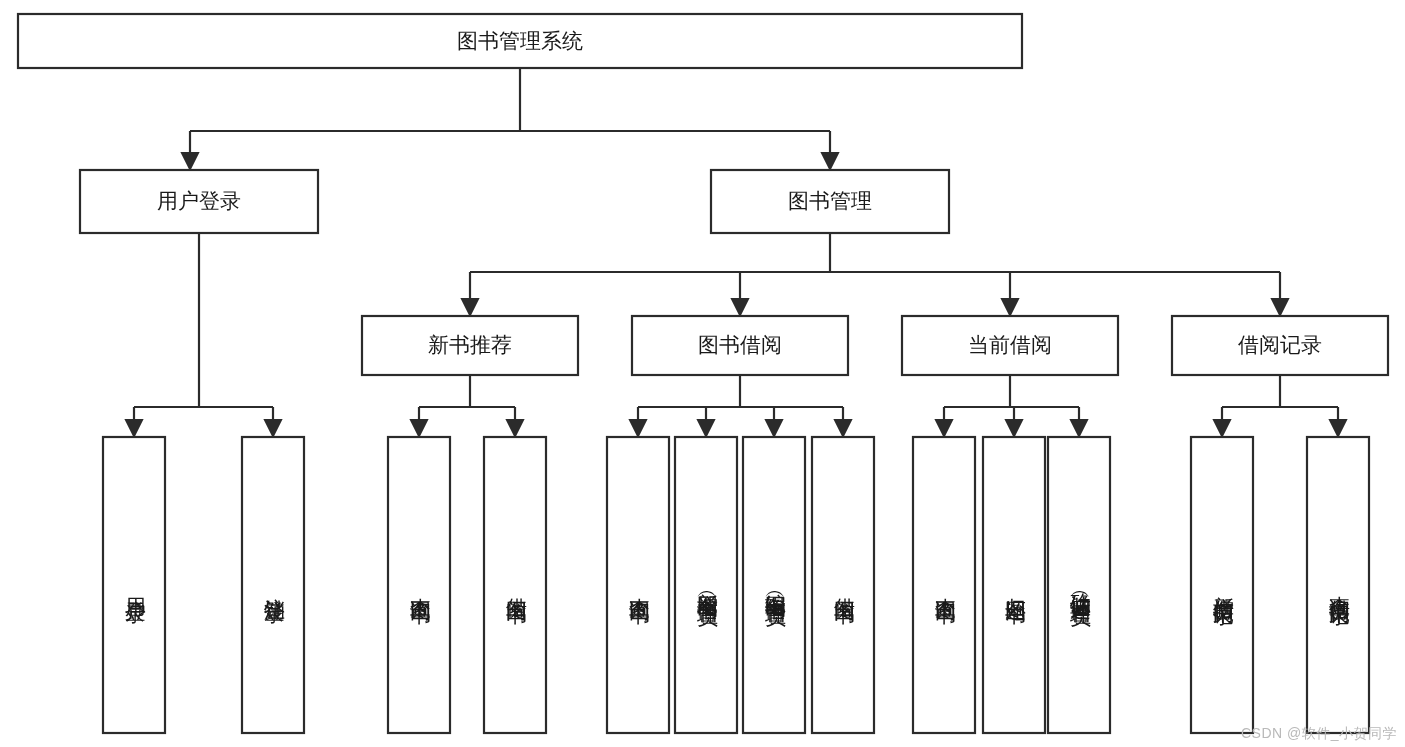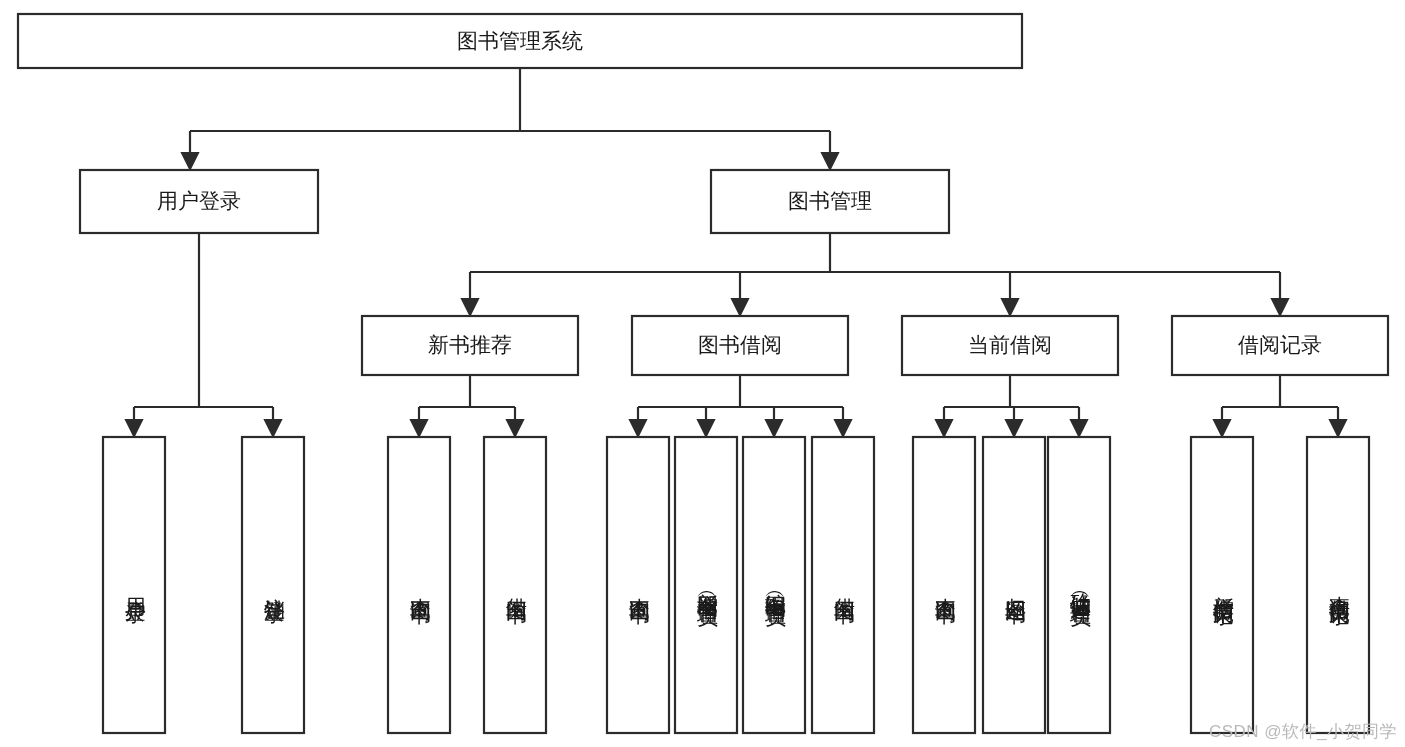--- a/index.html
+++ b/index.html
@@ -42,21 +42,21 @@
   .edge {
     stroke: #2b2b2b;
     stroke-width: 2.2;
     fill: none;
   }
   .watermark {
     position: absolute;
     right: 8px;
     bottom: 4px;
     font-family: "Liberation Sans", "DejaVu Sans", sans-serif;
-    font-size: 17px;
+    font-size: 14px;
     color: #b9b9b9;
     letter-spacing: 0.5px;
     white-space: nowrap;
     user-select: none;
   }
 </style>
 </head>
 <body>
 
 <svg id="diagram" viewBox="0 0 1405 747" xmlns="http://www.w3.org/2000/svg">

